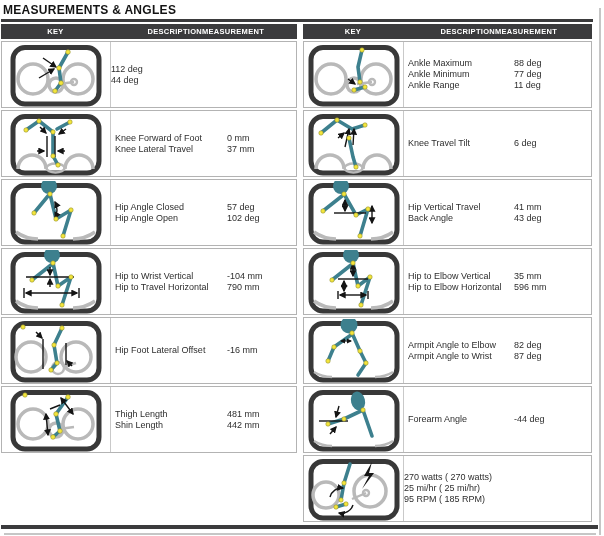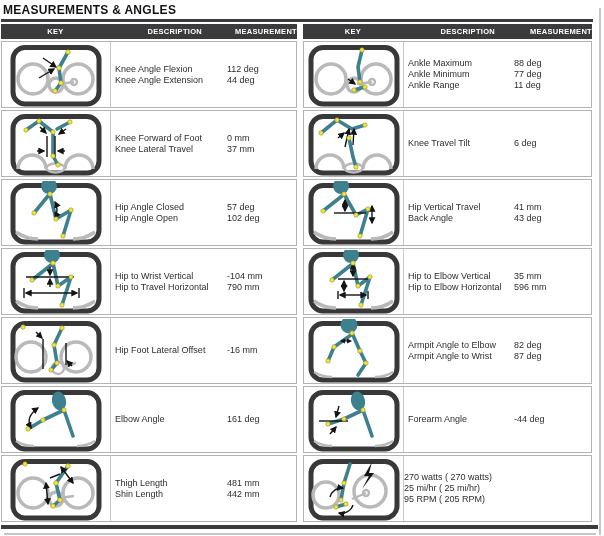--- a/index.html
+++ b/index.html
@@ -13,21 +13,21 @@
   .page-border-bottom{position:absolute;left:4px;right:8px;bottom:1px;height:2px;background:#c6c6c6;}
   .title{font-size:12px;font-weight:bold;color:#141414;letter-spacing:.3px;padding:2px 12px 2px 2px;}
   .title-rule{width:592px;height:3px;background:#3b3b3d;margin-bottom:2px;}
   .tables{display:flex;gap:6px;}
   .tbl{width:296px;}
   .tbl.right{width:289px;}
   .thead{display:flex;align-items:center;background:#3b3b3d;color:#ffffff;height:15px;
          font-size:7.5px;font-weight:bold;letter-spacing:.3px;}
   .th-key{width:109px;text-align:center;}
   .th-desc{width:92px;text-align:right;}
-  .th-meas{flex:1;text-align:right;}
+  .th-meas{flex:1;text-align:left;}
   .tbl.right .th-key{width:100px;}
   .row{display:flex;align-items:center;border:1px solid #b3b3b3;height:67px;margin-top:2px;background:#fff;}
   .keycell{width:109px;height:100%;display:flex;align-items:center;justify-content:center;
            border-right:1px solid #c9c9c9;}
   .tbl.right .keycell{width:100px;}
   .desc{width:116px;padding-left:4px;font-size:9px;line-height:11px;}
   .tbl.right .desc{width:110px;}
   .meas{flex:1;font-size:9px;line-height:11px;white-space:nowrap;}
   .bottom-bar{width:597px;height:4px;background:#3b3b3d;margin-top:3px;}
   
@@ -77,24 +77,20 @@
             <circle class="wheel" cx="46" cy="42" r="7"></circle>
             <polyline class="limb" points="58,9 49,25 51,40 45,48"></polyline>
             <path class="mk" d="M29,35 L44,26" marker-end="url(#ah)"></path>
             <path class="mk" d="M33,15 L46,24" marker-end="url(#ah)"></path>
             <circle class="joint" cx="58" cy="9" r="2.3"></circle>
               <circle class="joint" cx="49" cy="25" r="2.3"></circle>
             <circle class="joint" cx="51" cy="40" r="2.3"></circle>
               <circle class="joint" cx="45" cy="48" r="2.3"></circle>
           </svg>
         </div>
-        <div class="desc">
-          <div>Knee Angle Flexion</div>
-          <div>Knee Angle Extension</div>
-        </div>
         <div class="meas">
           <div>112 deg</div>
           <div>44 deg</div>
         </div>
       </div>
 
       <div class="row">
         <div class="keycell">
           <svg class="key" width="92" height="64" viewBox="0 0 92 64">
             <rect class="frame" x="3" y="4.5" width="86" height="56.5" rx="12"></rect>
@@ -207,41 +203,20 @@
           </svg>
         </div>
         <div class="desc">
           <div>Hip Foot Lateral Offset</div>
         </div>
         <div class="meas">
           <div>-16 mm</div>
         </div>
       </div>
 
-      <div class="row">
-        <div class="keycell">
-          <svg class="key" width="92" height="64" viewBox="0 0 92 64">
-            <rect class="frame" x="3" y="4.5" width="86" height="56.5" rx="12"></rect>
-            <path class="wheel2" d="M6,53 Q14,58 24,58"></path>
-              <path class="wheel2" d="M67,58 Q77,58 85,53"></path>
-            <ellipse class="head" cx="49" cy="13" rx="7" ry="9.5" transform="rotate(-14 49 13)"></ellipse>
-            <polyline class="limb" points="18,41 33,32 54,22 63,48"></polyline>
-            <path class="mk" d="M28,20 Q15,29 21,40" marker-start="url(#ah)" marker-end="url(#ah)"></path>
-            <circle class="joint" cx="18" cy="41" r="2.2"></circle>
-              <circle class="joint" cx="33" cy="32" r="2.2"></circle>
-            <circle class="joint" cx="54" cy="22" r="2.2"></circle>
-          </svg>
-        </div>
-        <div class="desc">
-          <div>Elbow Angle</div>
-        </div>
-        <div class="meas">
-          <div>161 deg</div>
-        </div>
-      </div>
 
       <div class="row">
         <div class="keycell">
           <svg class="key" width="92" height="64" viewBox="0 0 92 64">
             <rect class="frame" x="3" y="4.5" width="86" height="56.5" rx="12"></rect>
             <circle class="wheel" cx="23" cy="36" r="15"></circle>
               <circle class="wheel" cx="68" cy="36" r="15"></circle>
             <path class="wheel2" d="M49,41 L64,39"></path>
               <circle class="wheel" cx="46" cy="42" r="7"></circle>
             <polyline class="limb" points="58,9 46,26 50,43 43,49"></polyline>
@@ -457,21 +432,21 @@
             <path class="bolt" d="M64,5 L56,19 L61,19 L54,32 L66,16 L61,16 Z"></path>
             <circle class="joint" cx="36" cy="26" r="2.2"></circle>
               <circle class="joint" cx="33" cy="43" r="2.2"></circle>
             <circle class="joint" cx="28" cy="50" r="2.2"></circle>
               <circle class="joint" cx="38" cy="47" r="2.2"></circle>
           </svg>
         </div>
         <div class="meas">
           <div>270 watts ( 270 watts)</div>
           <div>25 mi/hr ( 25 mi/hr)</div>
-          <div>95 RPM ( 205 RPM)</div>
+          <div>95 RPM ( 185 RPM)</div>
         </div>
       </div>
     </div>
   </div>
 
   <div class="bottom-bar"></div>
   <div class="page-border-right"></div>
   <div class="page-border-bottom"></div>
 </div>
 

